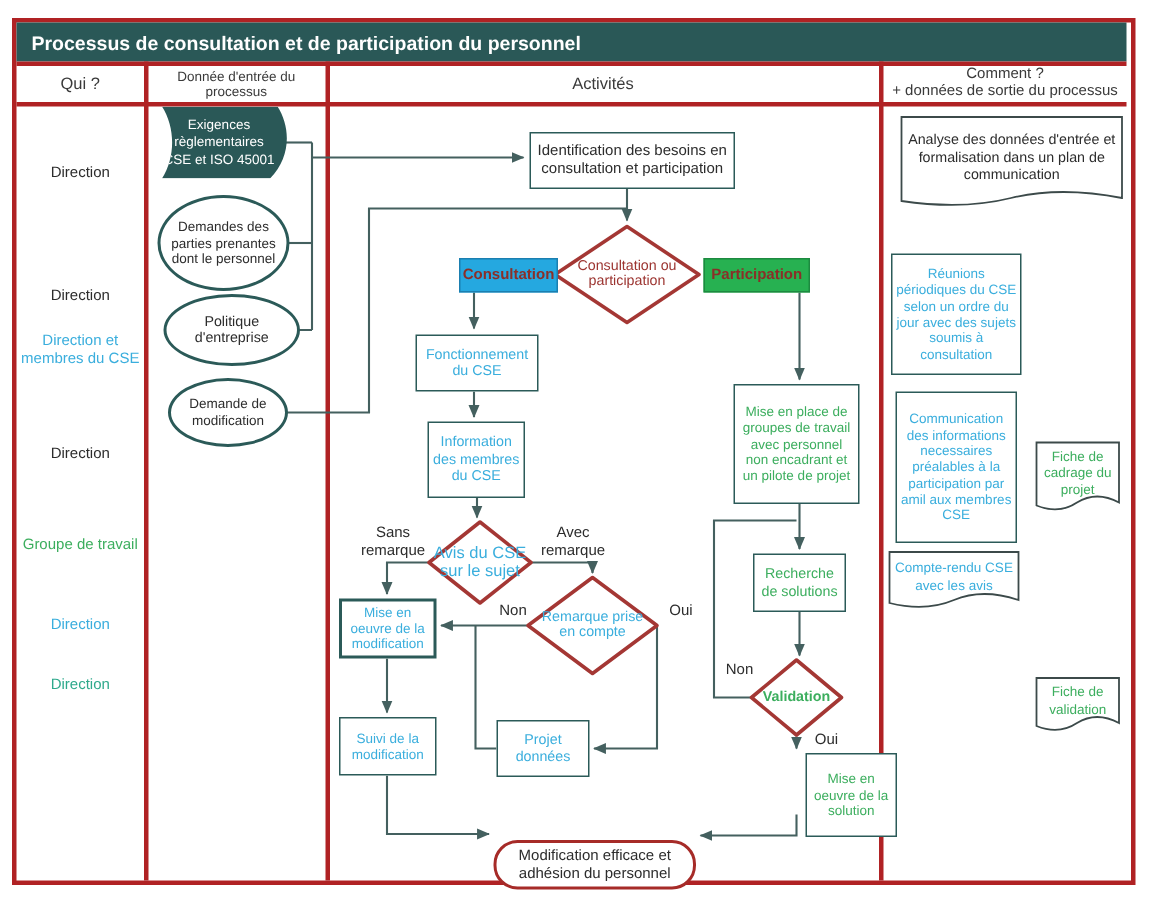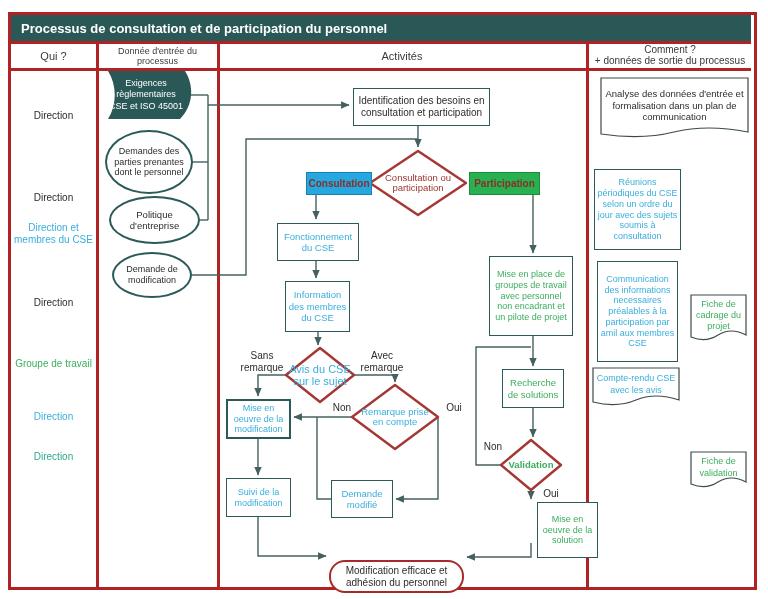--- a/index.html
+++ b/index.html
@@ -137,21 +137,21 @@
   <div class="dlabel txt-cyan" style="left:283px;top:353px;width:74px;height:44px;font-size:11px;">Avis du CSE sur le sujet</div>
   <div class="flowlabel" style="left:236px;top:350px;width:52px;">Sans remarque</div>
   <div class="flowlabel" style="left:356px;top:350px;width:52px;">Avec remarque</div>
 
   <div class="dlabel txt-cyan" style="left:355px;top:395px;width:80px;height:44px;">Remarque prise en compte</div>
   <div class="flowlabel" style="left:330px;top:402px;width:24px;">Non</div>
   <div class="flowlabel" style="left:442px;top:402px;width:24px;">Oui</div>
 
   <div class="box bthick txt-cyan" style="left:226px;top:399px;width:65px;height:40px;font-size:9px;">Mise en oeuvre de la modification</div>
   <div class="box txt-cyan" style="left:226px;top:478px;width:65px;height:39px;font-size:9px;">Suivi de la modification</div>
-  <div class="box txt-cyan" style="left:331px;top:480px;width:62px;height:38px;">Demande modifié</div>
+  <div class="box txt-cyan" style="left:331px;top:480px;width:62px;height:38px;">Projet données</div>
 
   <div class="box txt-green" style="left:489px;top:256px;width:84px;height:80px;font-size:9px;">Mise en place de groupes de travail avec personnel non encadrant et un pilote de projet</div>
   <div class="box txt-green" style="left:502px;top:369px;width:62px;height:39px;">Recherche de solutions</div>
 
   <div class="dlabel txt-green" style="left:499px;top:454px;width:64px;height:22px;font-weight:bold;">Validation</div>
   <div class="flowlabel" style="left:480px;top:441px;width:26px;">Non</div>
   <div class="flowlabel" style="left:538px;top:488px;width:26px;">Oui</div>
 
   <div class="box txt-green" style="left:501px;top:502px;width:61px;height:56px;font-size:9px;margin-left:36px;">Mise en oeuvre de la solution</div>
 

